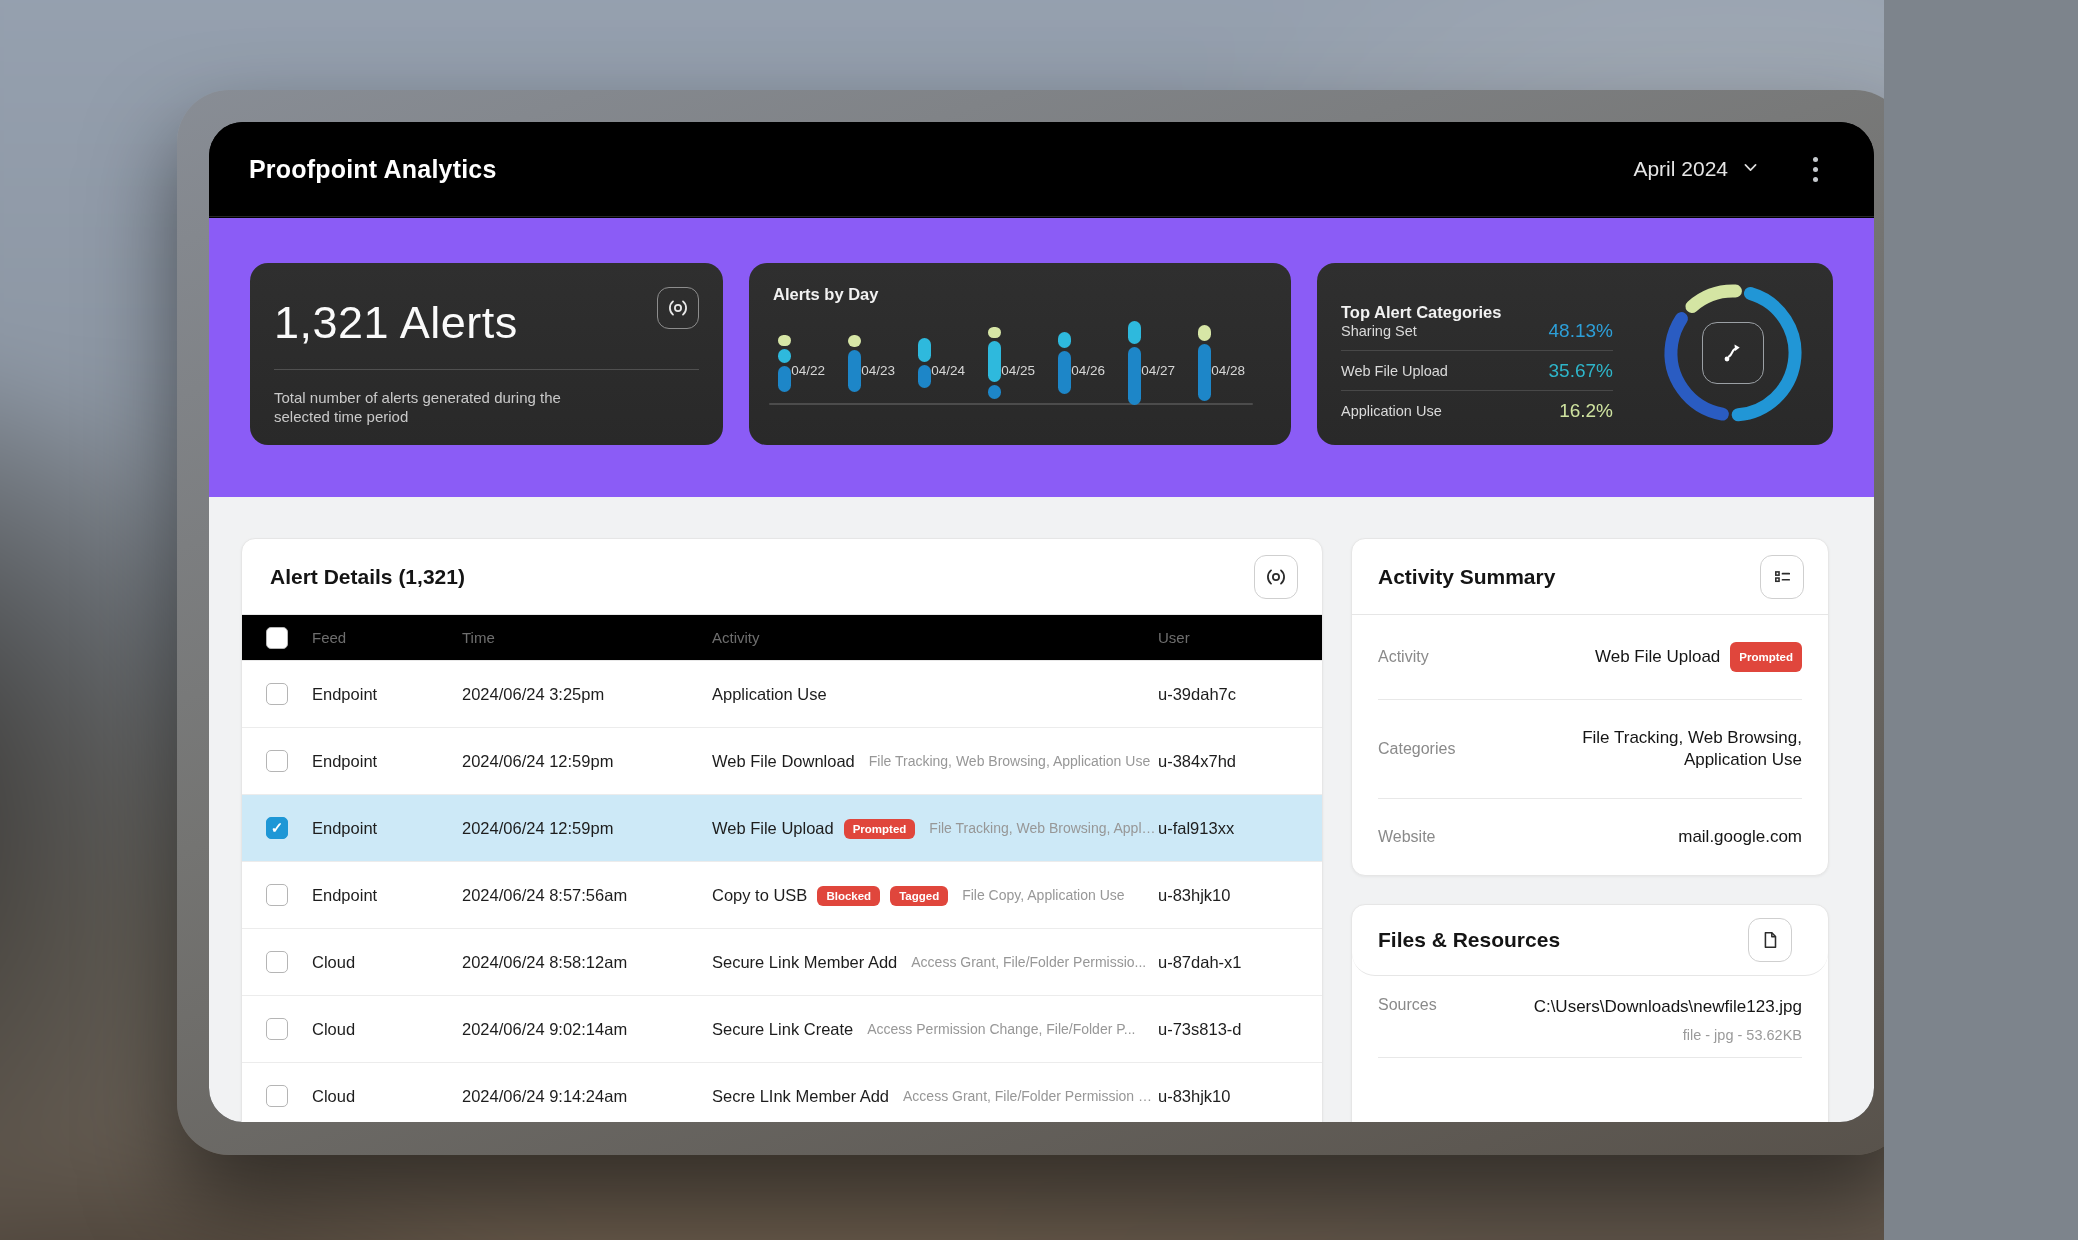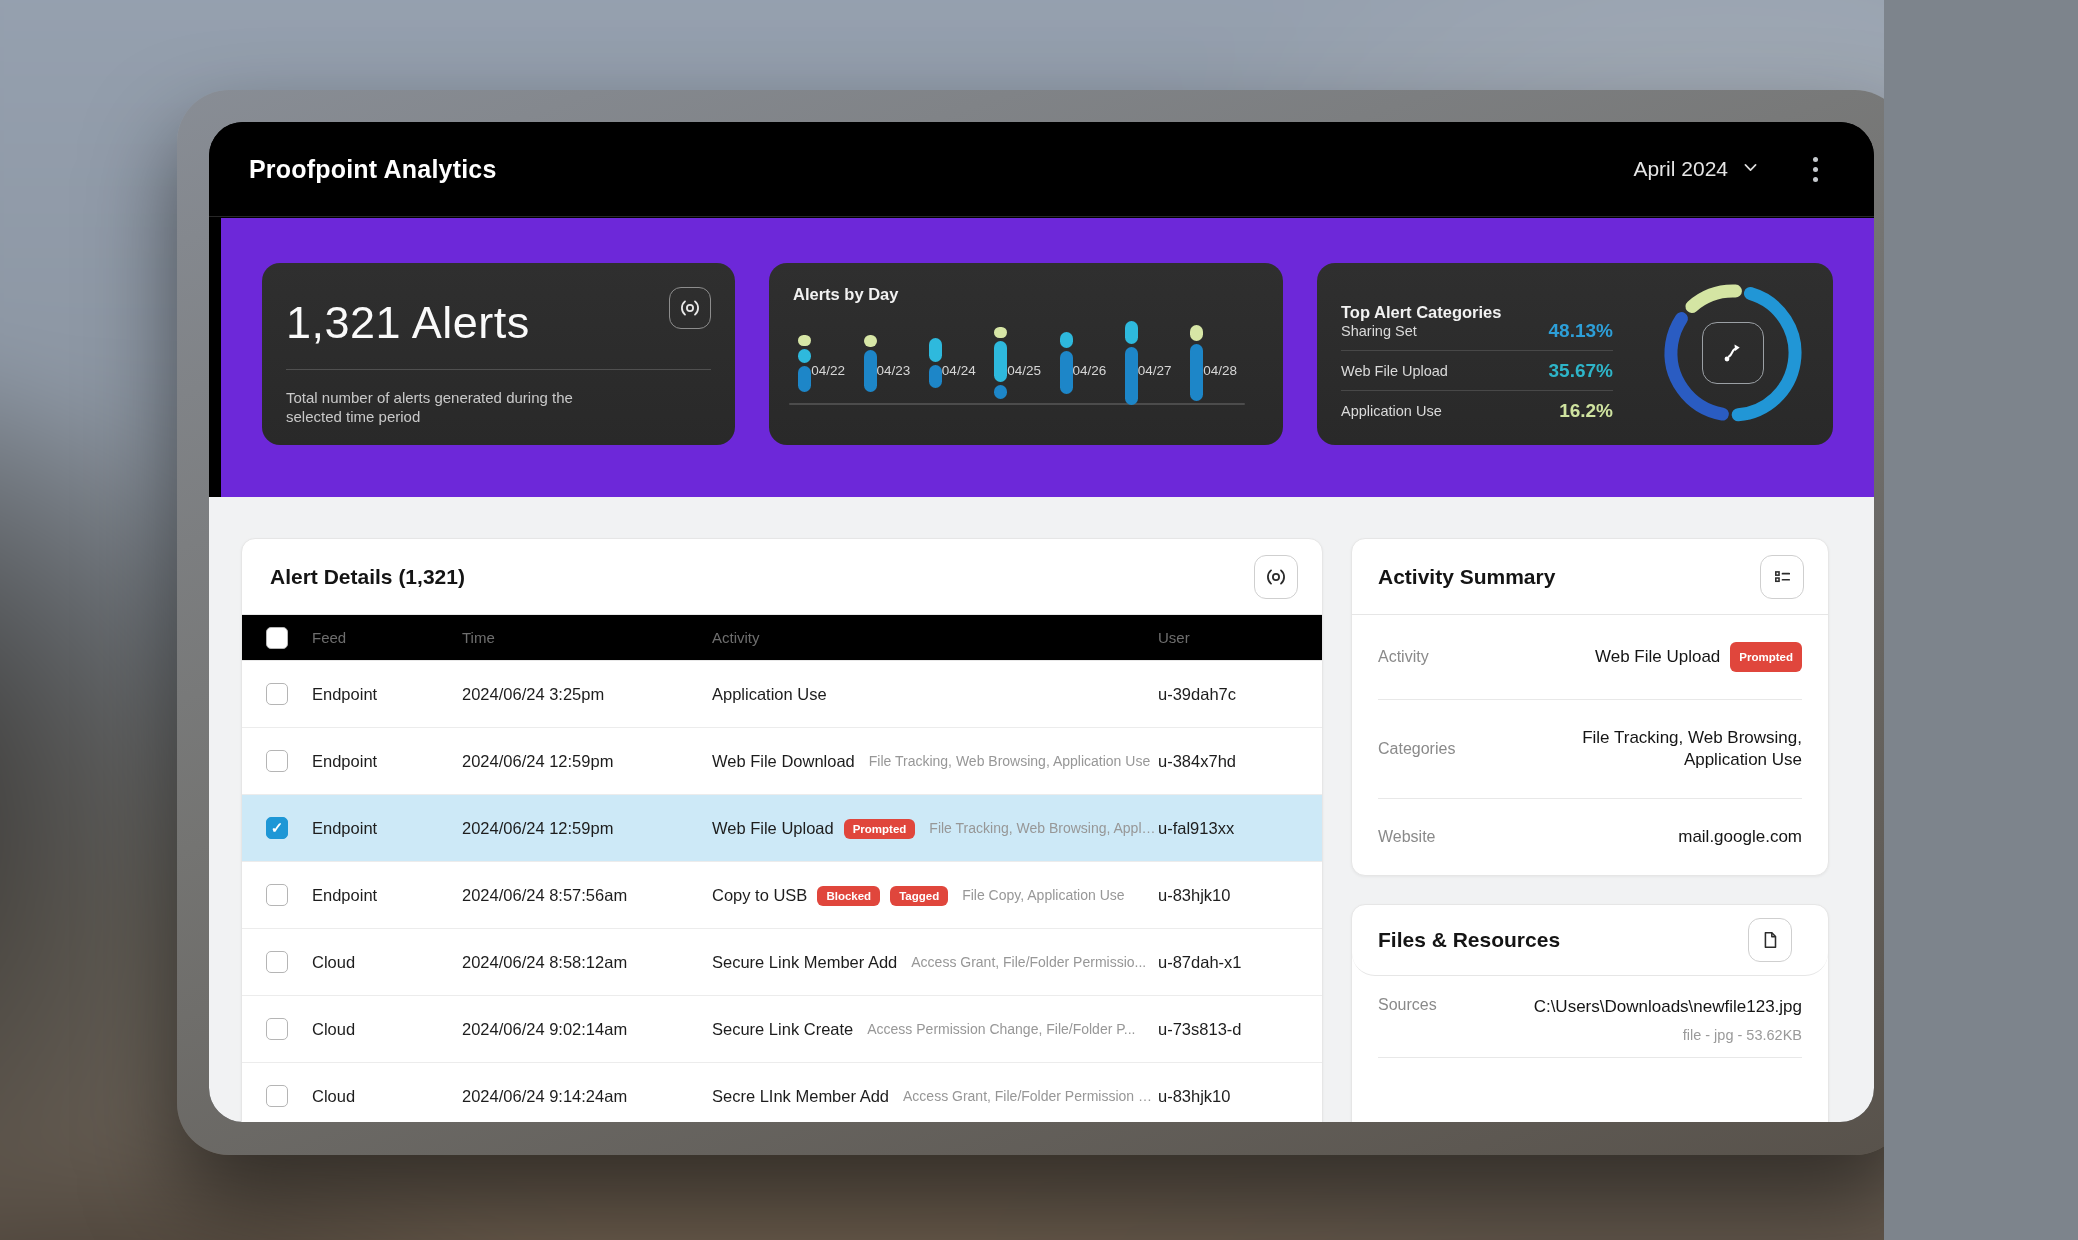--- a/index.html
+++ b/index.html
@@ -25,21 +25,21 @@
   
   .titlebar { position:absolute; top:0; left:0; right:0; height:95px; display:flex; align-items:center;
     padding:0 50px 0 40px; border-bottom:1px solid #272727; background:#000; z-index:3; }
   .app-title { font-size:25px; font-weight:bold; color:#fff; letter-spacing:.2px; flex:0 0 auto; }
   .titlebar .spacer { flex:1; }
   .period-select { display:flex; align-items:center; gap:14px; color:#e5e5e5; font-size:21px; cursor:default; }
   .kebab { margin-left:48px; display:flex; flex-direction:column; gap:5px; padding:6px; }
   .kebab i { width:5px; height:5px; border-radius:50%; background:#c5c9cd; display:block; }
 
   
-  .hero { position:absolute; top:96px; left:12px; right:0; height:279px; padding:45px 41px 0; display:flex; gap:34px; background:#6d28d9; }
+  .hero { position:absolute; top:96px; left:0; right:0; height:279px; padding:45px 41px 0; display:flex; gap:26px; background:#8b5cf6; }
   .dcard { position:relative; height:182px; border-radius:18px; background:linear-gradient(180deg,#2f2f2f,#292929); }
   .dcard-1 { width:473px; padding:24px; }
   .dcard-2 { flex:1; padding:22px 24px; }
   .dcard-3 { width:516px; padding:40px 24px; }
   .dcard-title { font-size:16.5px; font-weight:bold; color:#f2f2f2; }
 
   .big-stat { font-size:45px; color:#fafafa; margin-top:10px; letter-spacing:.5px; }
   .dcard-divider { height:1px; background:#505050; margin-top:20px; }
   .stat-desc { margin-top:18px; font-size:15px; line-height:19px; color:#c9c9c9; max-width:330px; }
 
@@ -53,21 +53,21 @@
   .bar-col { display:flex; flex-direction:row; align-items:center; justify-content:flex-end; width:48px; }
   .bar-stack { display:flex; flex-direction:column; align-items:center; gap:3px; margin-bottom:16px; }
   .bar-seg { width:13px; border-radius:7px; }
   .bar-label { font-size:13.5px; color:#d6d6d6; height:18px; line-height:18px; }
 
   
   .legend { position:absolute; left:24px; top:48px; width:272px; }
   .legend-row { height:40px; display:flex; align-items:center; justify-content:space-between; border-bottom:1px solid #484848; }
   .legend-row:last-child { border-bottom:none; }
   .legend-label { font-size:14.5px; color:#dadada; }
-  .legend-value { font-size:19px; font-weight:bold;text-align:right; }
+  .legend-value { font-size:19px; font-weight:normal;text-align:right; }
   .donut-svg { position:absolute; left:341px; top:15px; }
   .donut-center-btn { position:absolute; left:385px; top:59px; width:62px; height:62px; border:1.5px solid #9ba0a5; border-radius:15px;
     display:flex; align-items:center; justify-content:center; color:#fff; }
 
   
   .main { position:absolute; top:375px; left:0; right:0; bottom:0; background:#f1f2f3; padding:41px 45px 0 32px; display:flex; gap:28px; align-items:flex-start; }
   .lcard { background:#fff; border:1px solid #e6e6e6; border-radius:14px; box-shadow:0 1px 3px rgba(20,20,20,.05); overflow:hidden; }
   .alert-card { width:1082px; height:640px; flex:0 0 auto; }
   .lcard-head { display:flex; align-items:center; justify-content:space-between; padding:0 24px 0 28px; height:75px; }
   .lcard-title { font-size:21px; font-weight:bold; color:#141414; }

